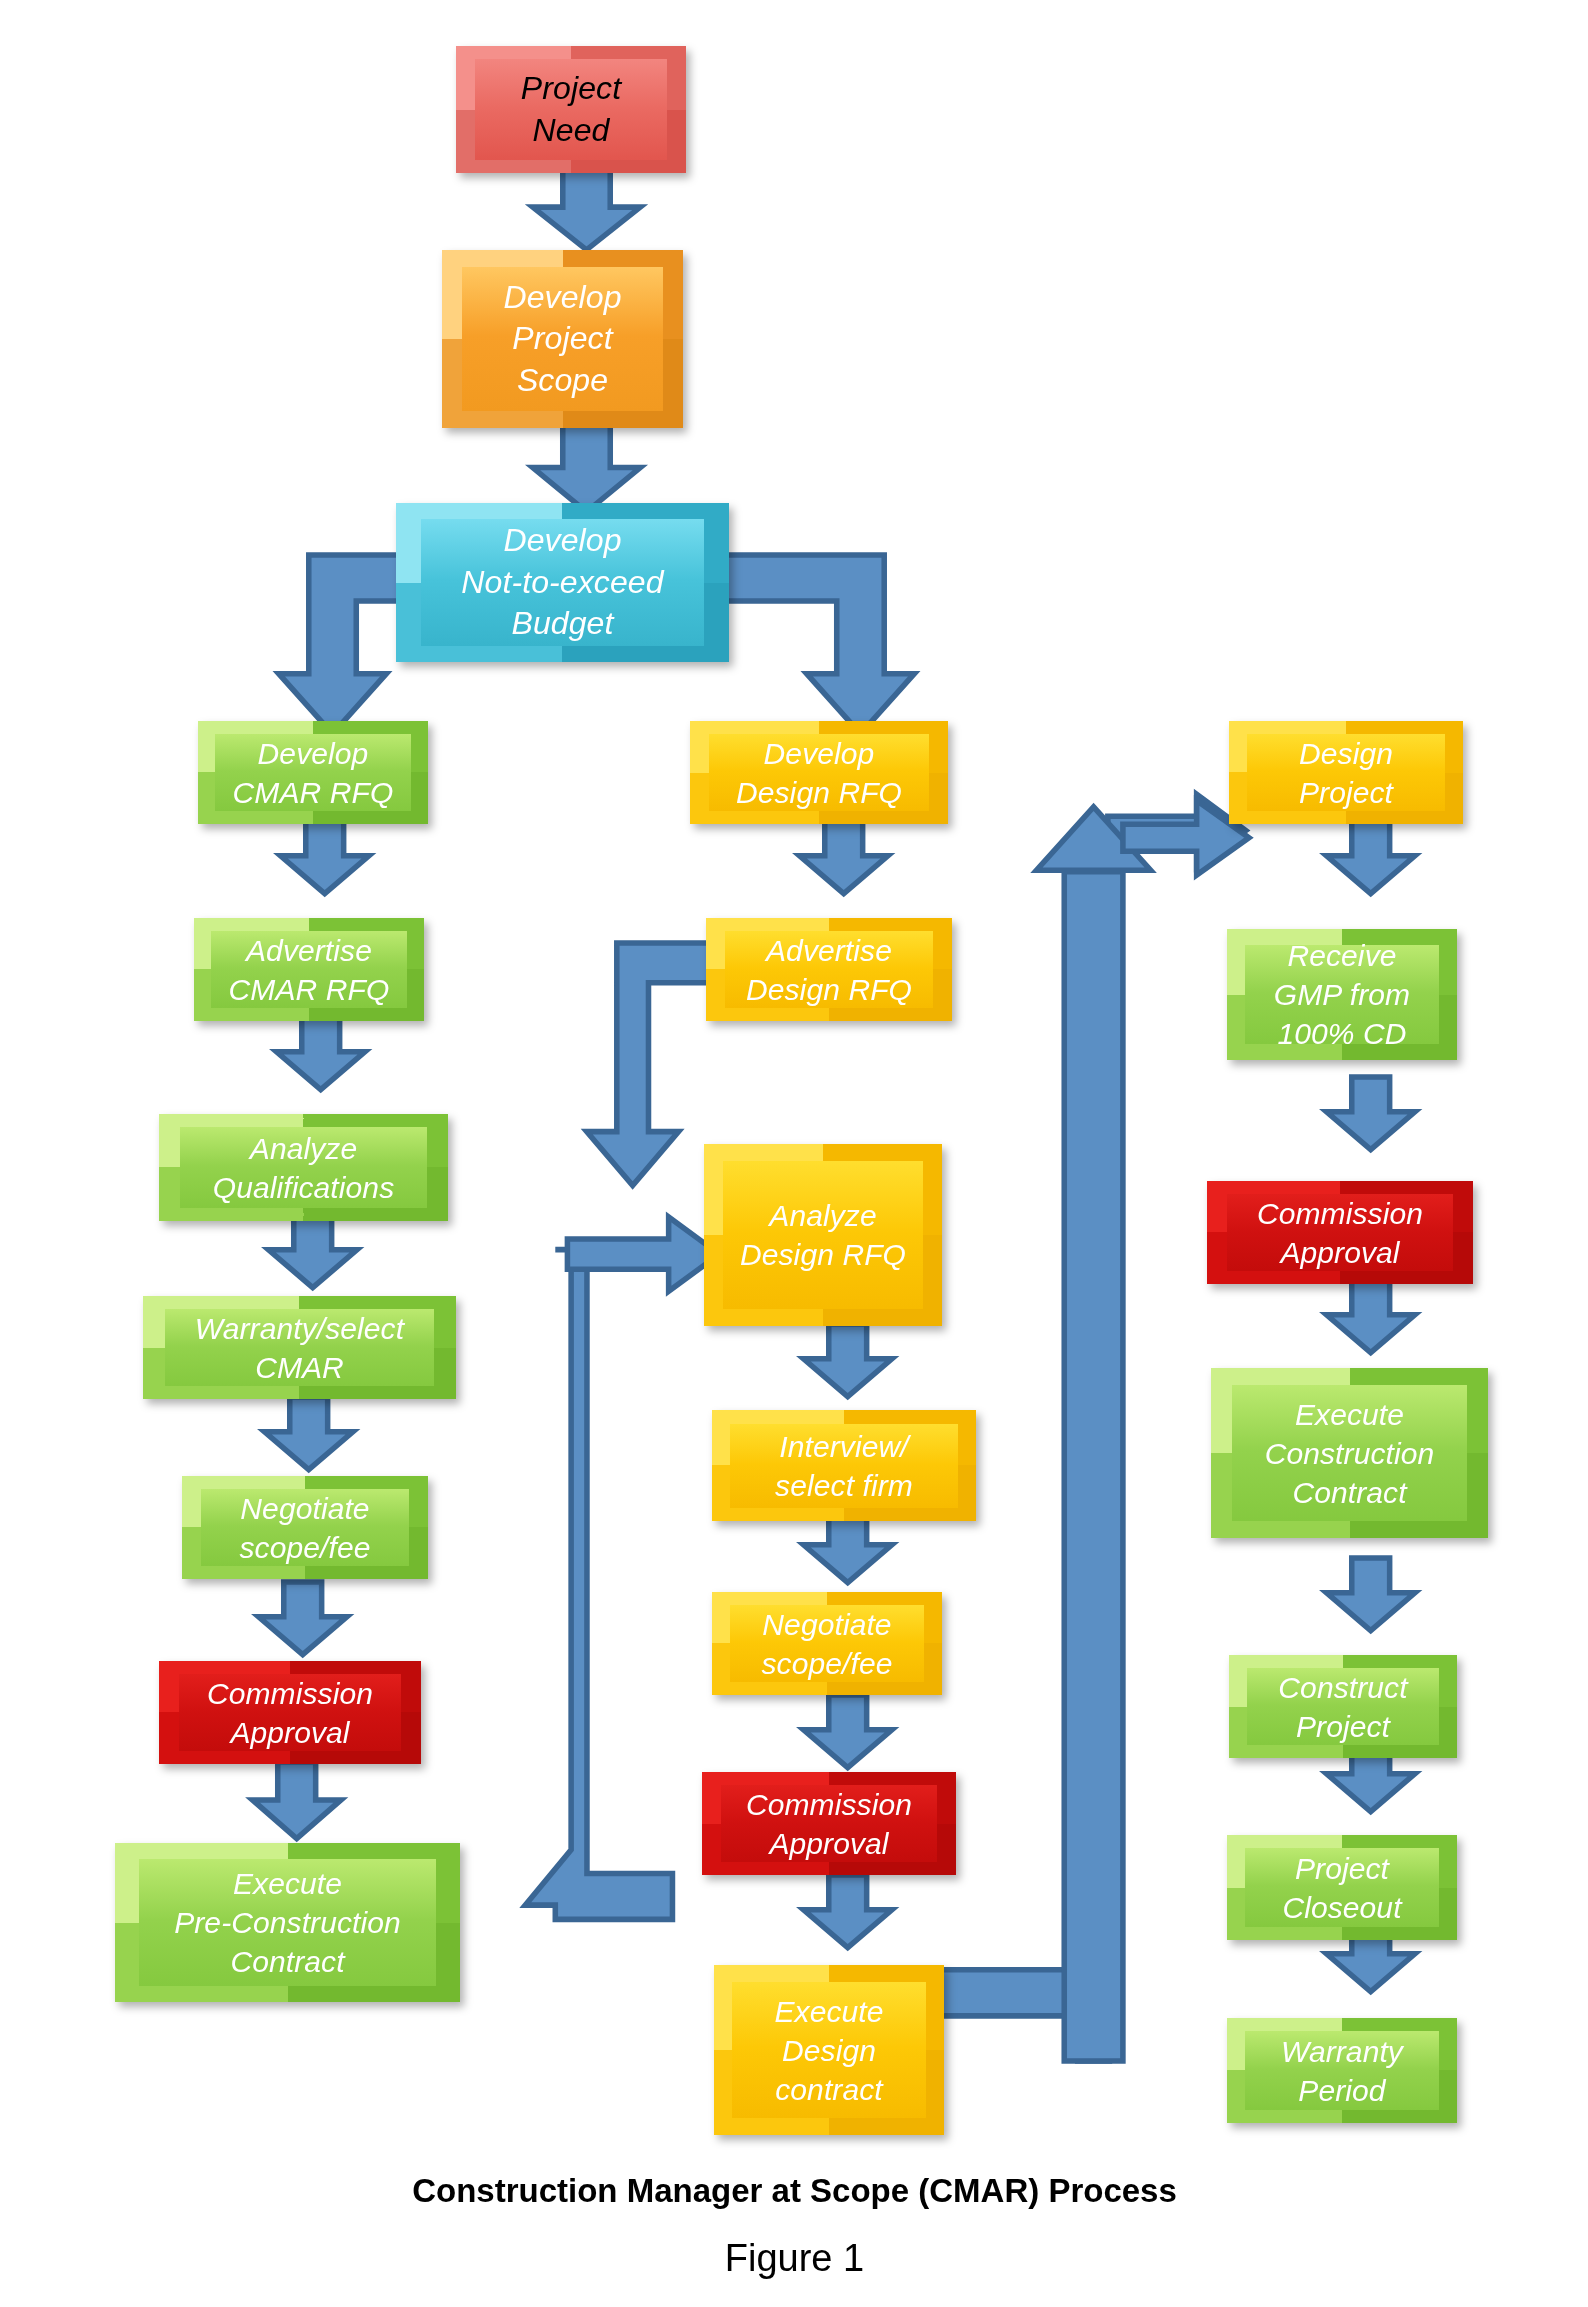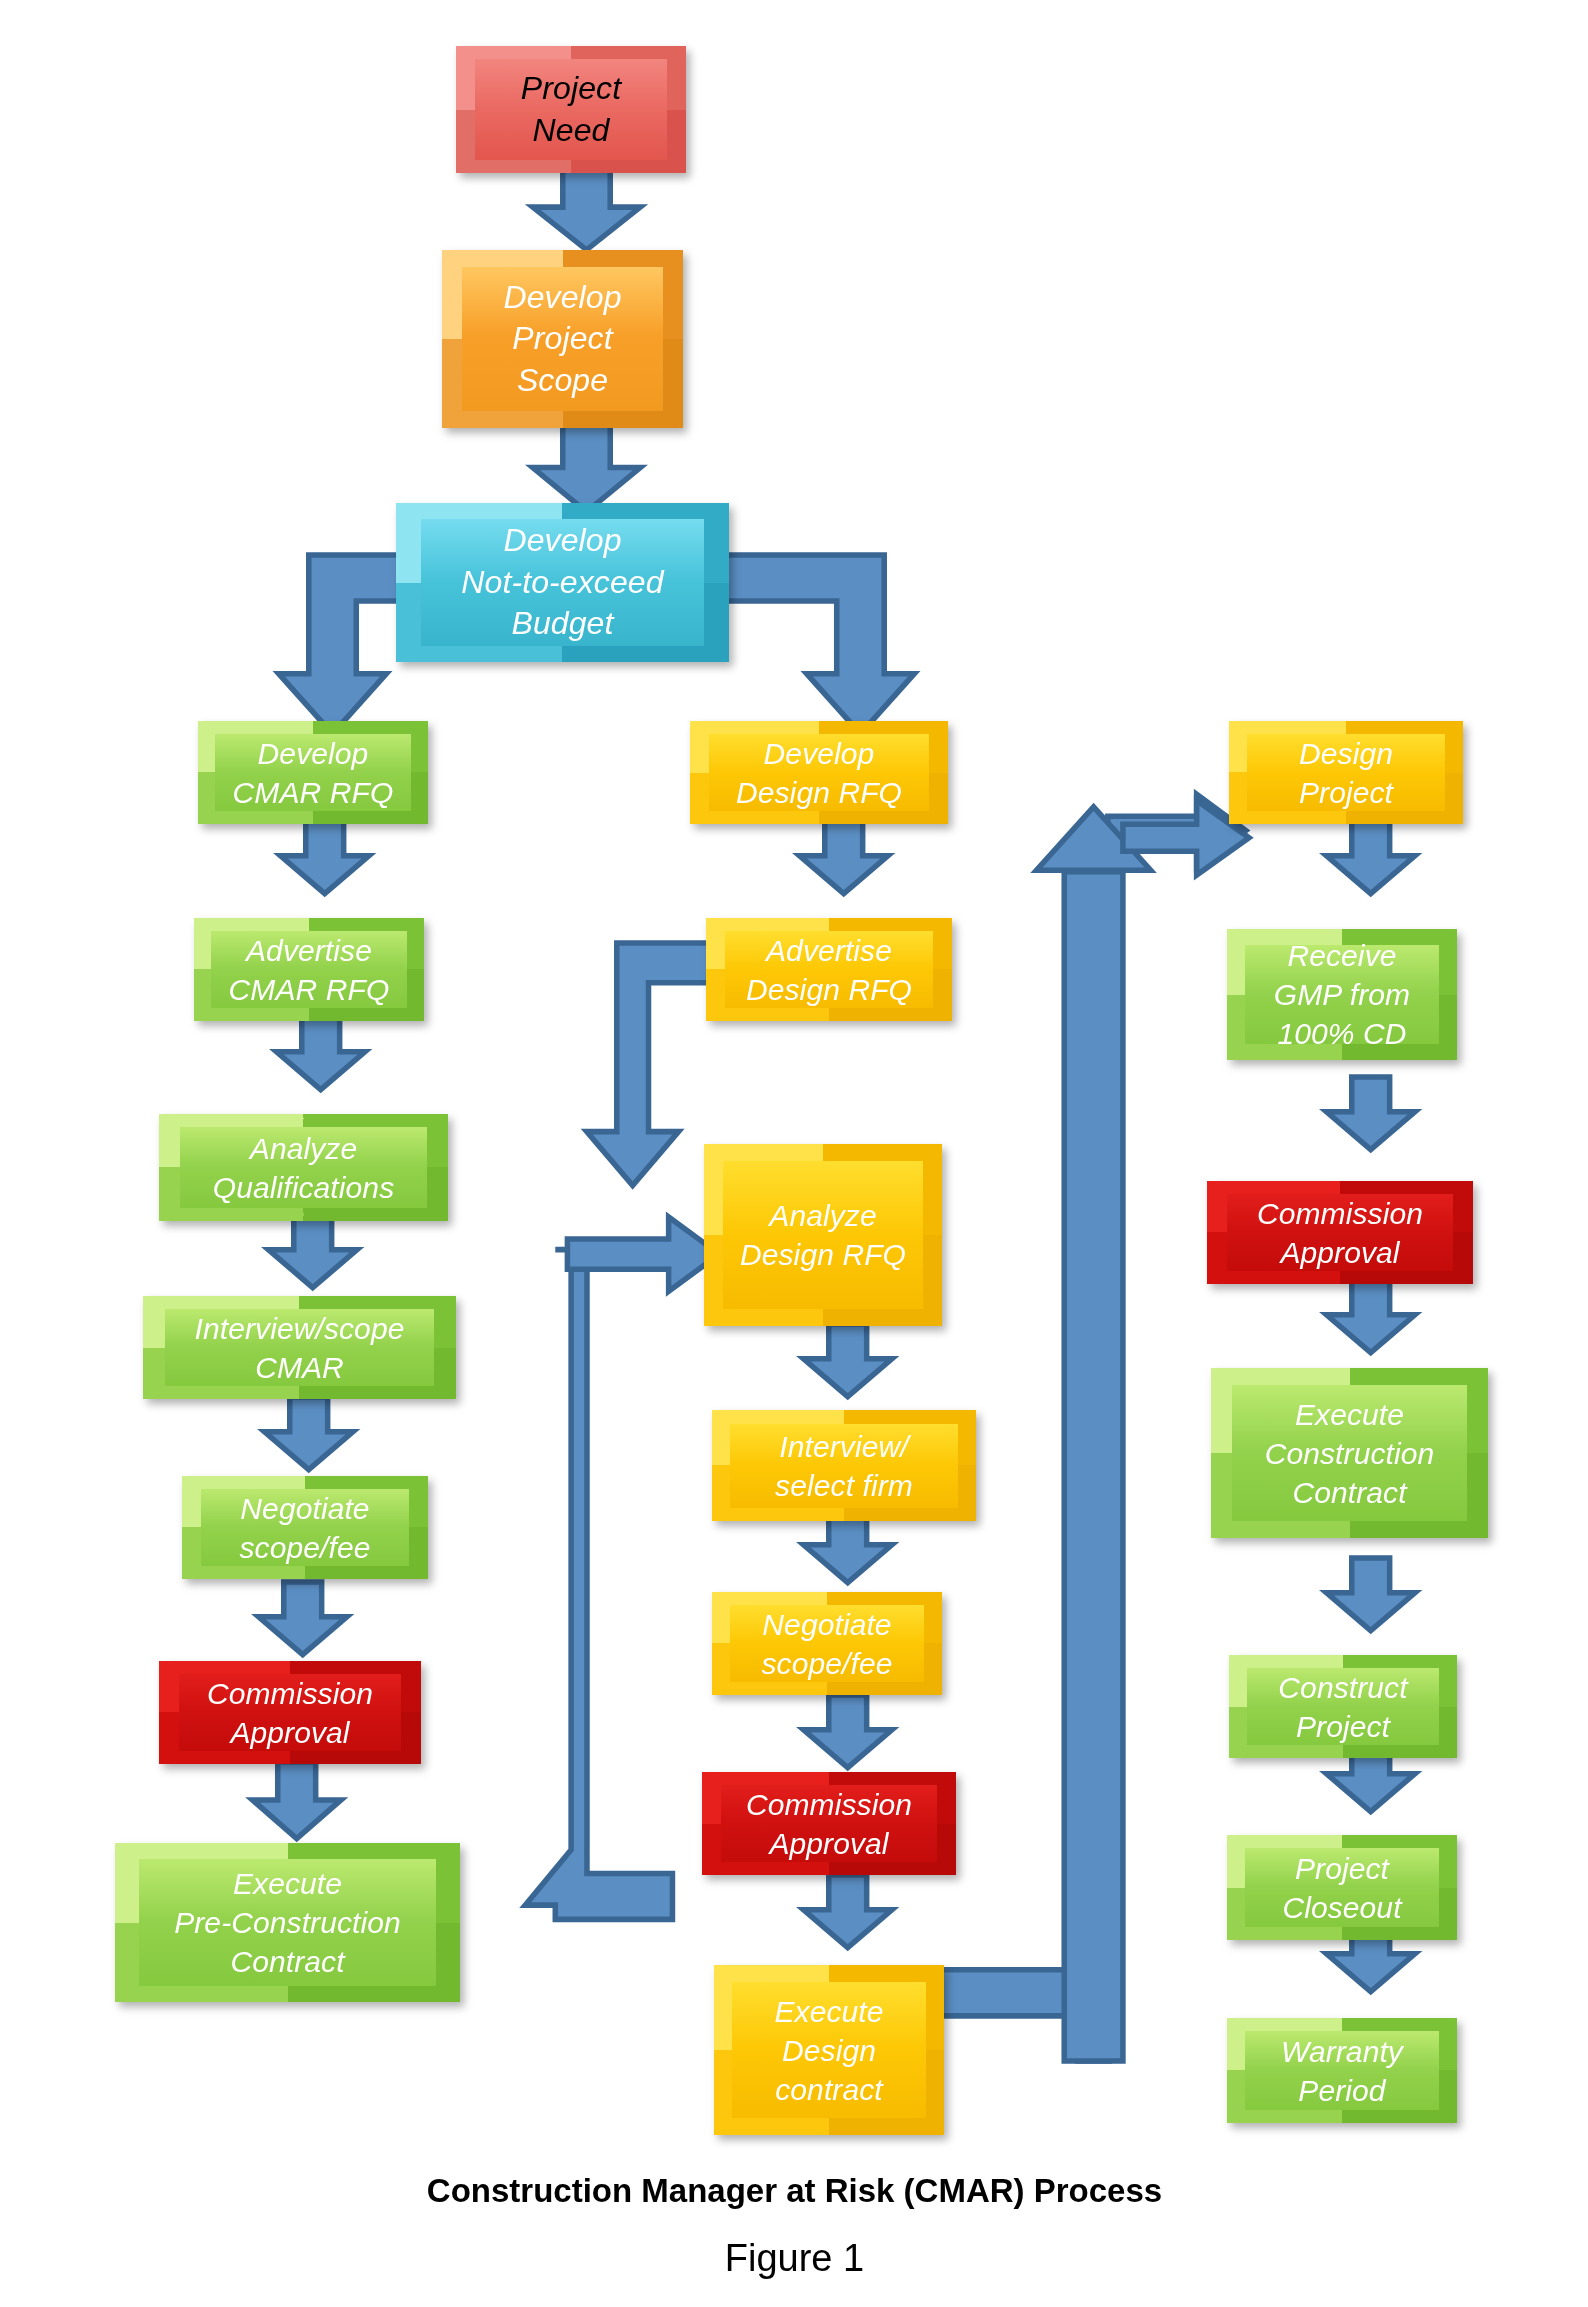--- a/index.html
+++ b/index.html
@@ -241,21 +241,21 @@
   </div>
   <div class="node c-green" style="left:194px;top:918px;width:230px;height:103px;font-size:30px;--inx:17.4px;--iny:12.7px;">
     <span class="lbl">Advertise
 CMAR RFQ</span>
   </div>
   <div class="node c-green" style="left:159px;top:1114px;width:289px;height:107px;font-size:30px;--inx:20.6px;--iny:12.7px;">
     <span class="lbl">Analyze
 Qualifications</span>
   </div>
   <div class="node c-green" style="left:143px;top:1296px;width:313px;height:103px;font-size:30px;--inx:22px;--iny:12.7px;">
-    <span class="lbl">Interview/scope
+    <span class="lbl">Warranty/select
 CMAR</span>
   </div>
   <div class="node c-green" style="left:182px;top:1476px;width:246px;height:103px;font-size:30px;--inx:19px;--iny:12.7px;">
     <span class="lbl">Negotiate
 scope/fee</span>
   </div>
   <div class="node c-darkred" style="left:159px;top:1661px;width:262px;height:103px;font-size:30px;--inx:20px;--iny:12.7px;">
     <span class="lbl">Commission
 Approval</span>
   </div>
@@ -319,17 +319,17 @@
   </div>
   <div class="node c-green" style="left:1227px;top:1835px;width:230px;height:105px;font-size:30px;--inx:18px;--iny:12.7px;">
     <span class="lbl">Project
 Closeout</span>
   </div>
   <div class="node c-green" style="left:1227px;top:2018px;width:230px;height:105px;font-size:30px;--inx:18px;--iny:12.7px;">
     <span class="lbl">Warranty
 Period</span>
   </div>
 
-  <div class="cap" id="caption-title">Construction Manager at Risk (CMAR) Process</div>
+  <div class="cap" id="caption-title">Construction Manager at Scope (CMAR) Process</div>
   <div class="cap" id="caption-figure">Figure 1</div>
 
 </div>
 
 
 </body></html>

